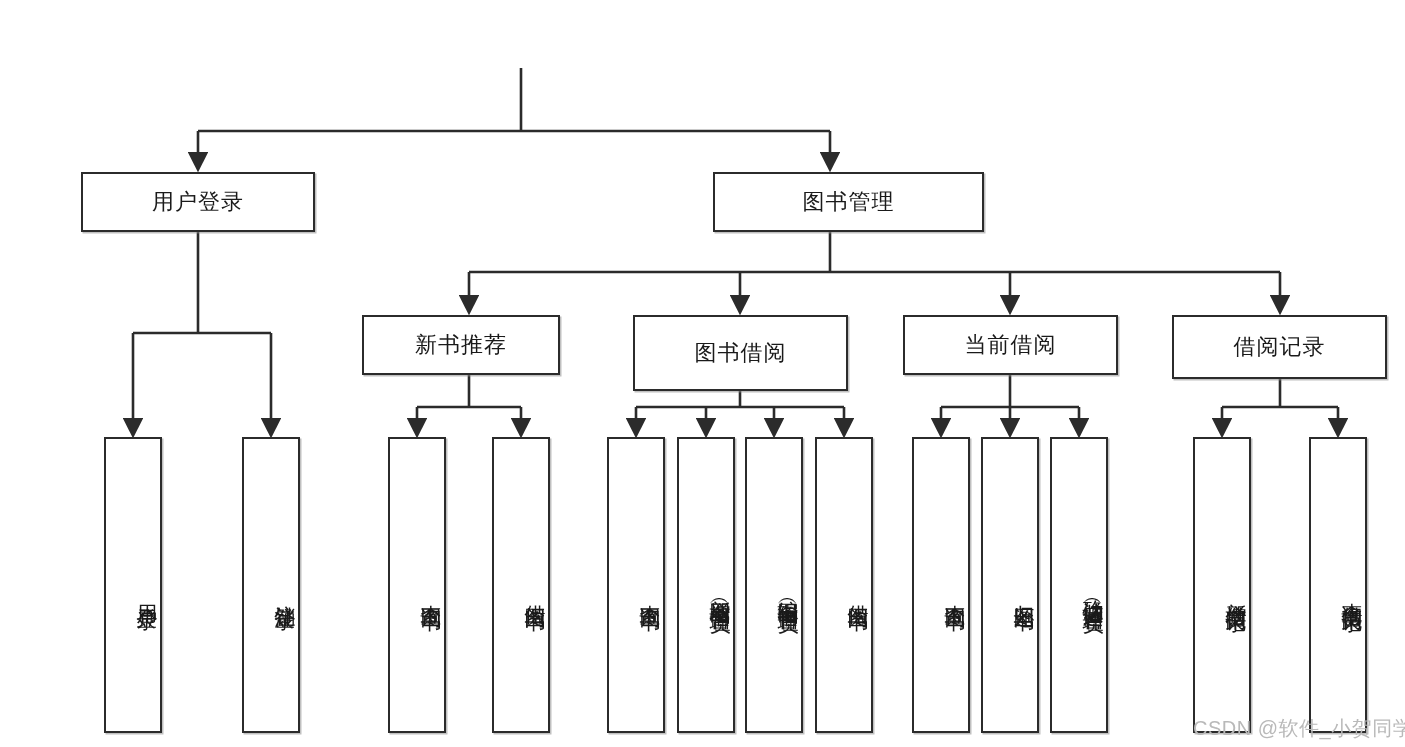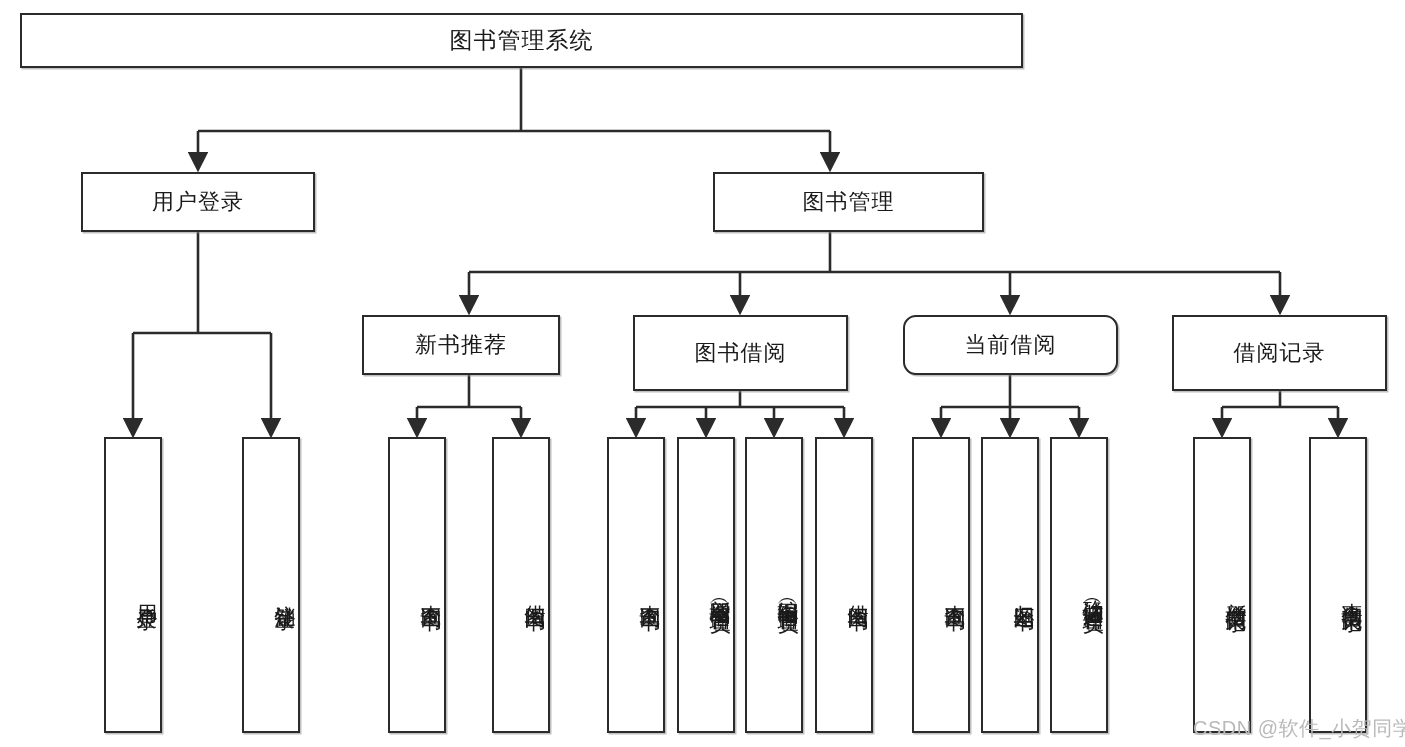--- a/index.html
+++ b/index.html
@@ -115,41 +115,38 @@
       <path d="M 1010 407 L 1010 428" marker-end="url(#arrow)"></path>
       <path d="M 1079 407 L 1079 428" marker-end="url(#arrow)"></path>
 
       <path d="M 1280 375 L 1280 407"></path>
       <path d="M 1222 407 L 1338 407"></path>
       <path d="M 1222 407 L 1222 428" marker-end="url(#arrow)"></path>
       <path d="M 1338 407 L 1338 428" marker-end="url(#arrow)"></path>
     </g>
   </svg>
 
-  <div class="node horiz root" style="left:20px; top:13px; width:1003px; height:55px;">
-    <span>图书管理系统</span>
-  </div>
 
   <div class="node horiz" style="left:81px; top:172px; width:234px; height:60px;">
     <span>用户登录</span>
   </div>
   <div class="node horiz" style="left:713px; top:172px; width:271px; height:60px;">
     <span>图书管理</span>
   </div>
 
   <div class="node horiz" style="left:362px; top:315px; width:198px; height:60px;">
     <span>新书推荐</span>
   </div>
   <div class="node horiz" style="left:633px; top:315px; width:215px; height:76px;text-align:right;">
     <span>图书借阅</span>
   </div>
-  <div class="node horiz" style="left:903px; top:315px; width:215px; height:60px;border-radius:13px;">
+  <div class="node horiz" style="left:903px; top:315px; width:215px; height:60px;">
     <span>当前借阅</span>
   </div>
-  <div class="node horiz" style="left:1172px; top:315px; width:215px; height:76px;">
+  <div class="node horiz" style="left:1172px; top:315px; width:215px; height:64px;">
     <span>借阅记录</span>
   </div>
 
   <div class="node vert" style="left:104px; top:437px; width:58px; height:296px;">
     <span class="vtext">用户登录</span>
   </div>
   <div class="node vert" style="left:242px; top:437px; width:58px; height:296px;">
     <span class="vtext">注销登录</span>
   </div>
 

